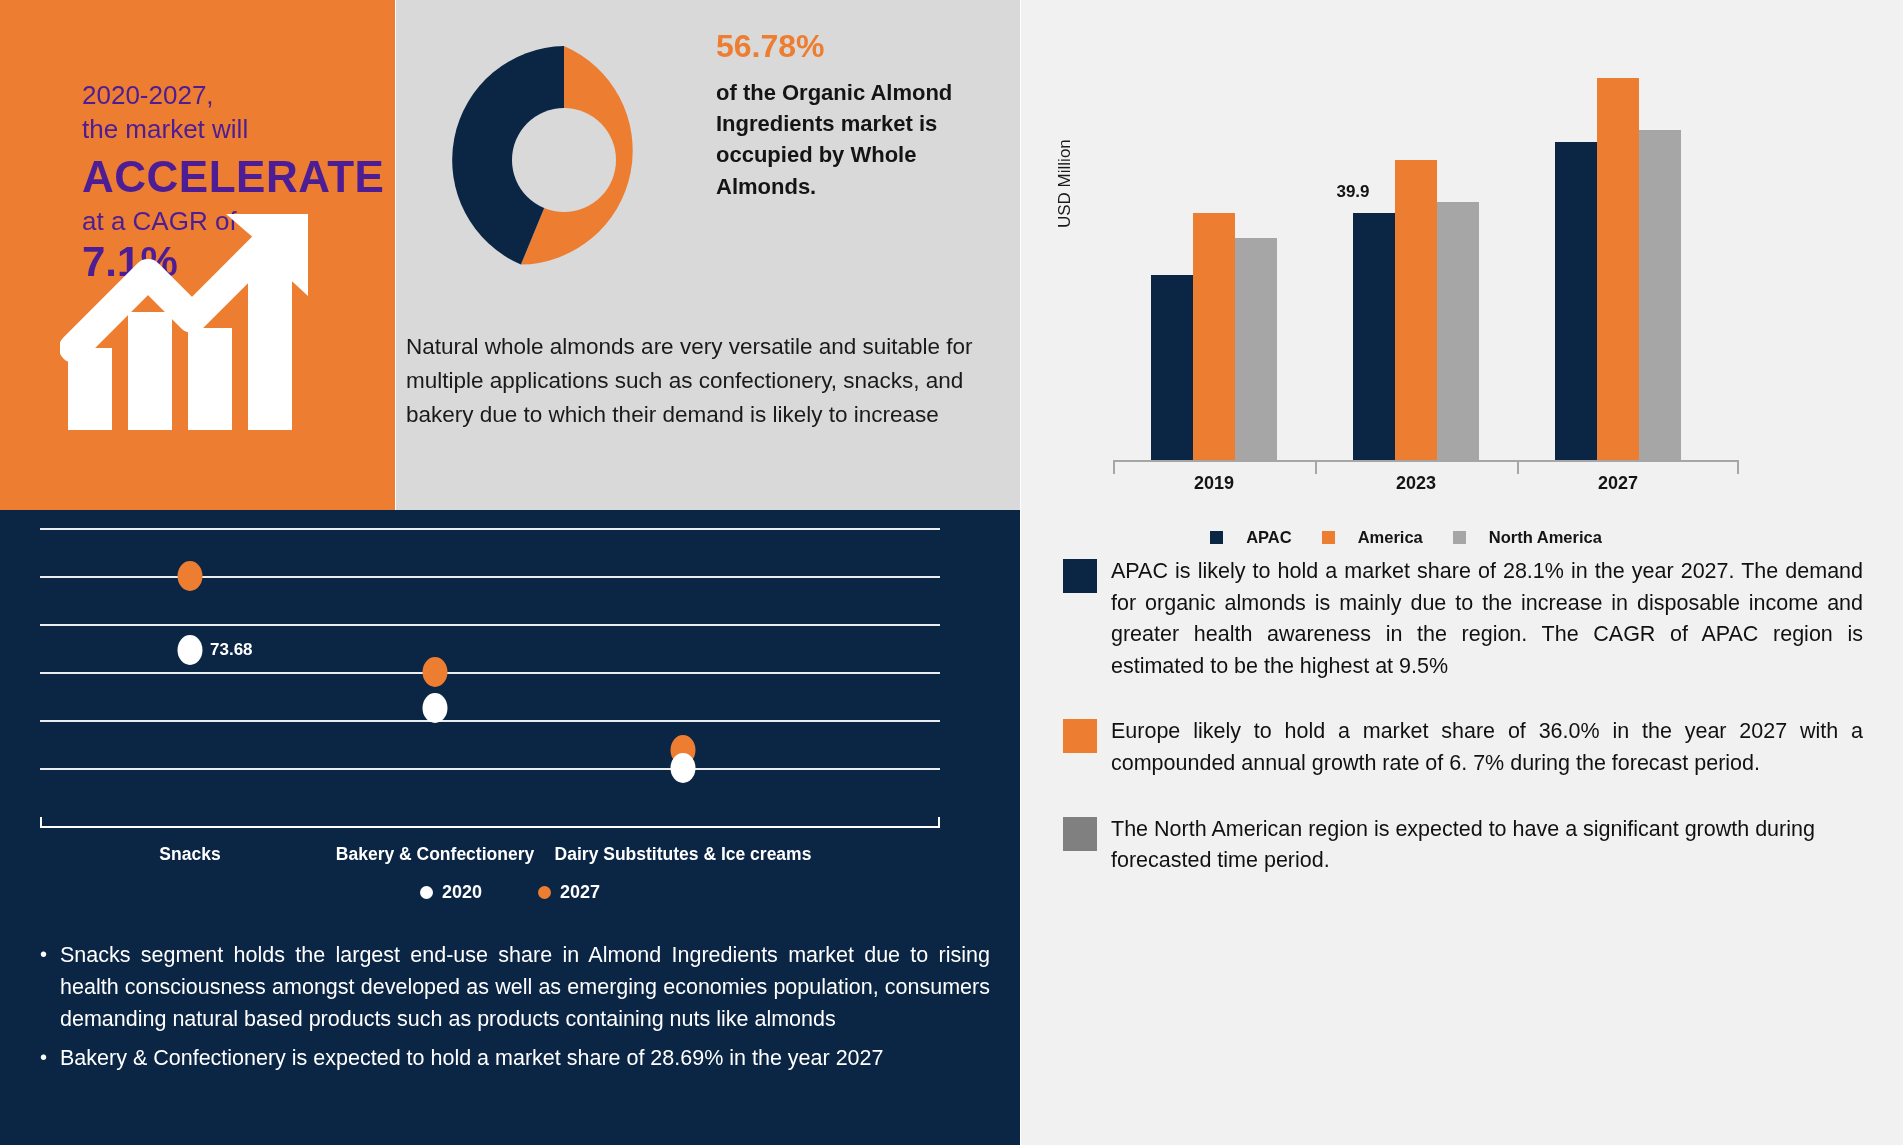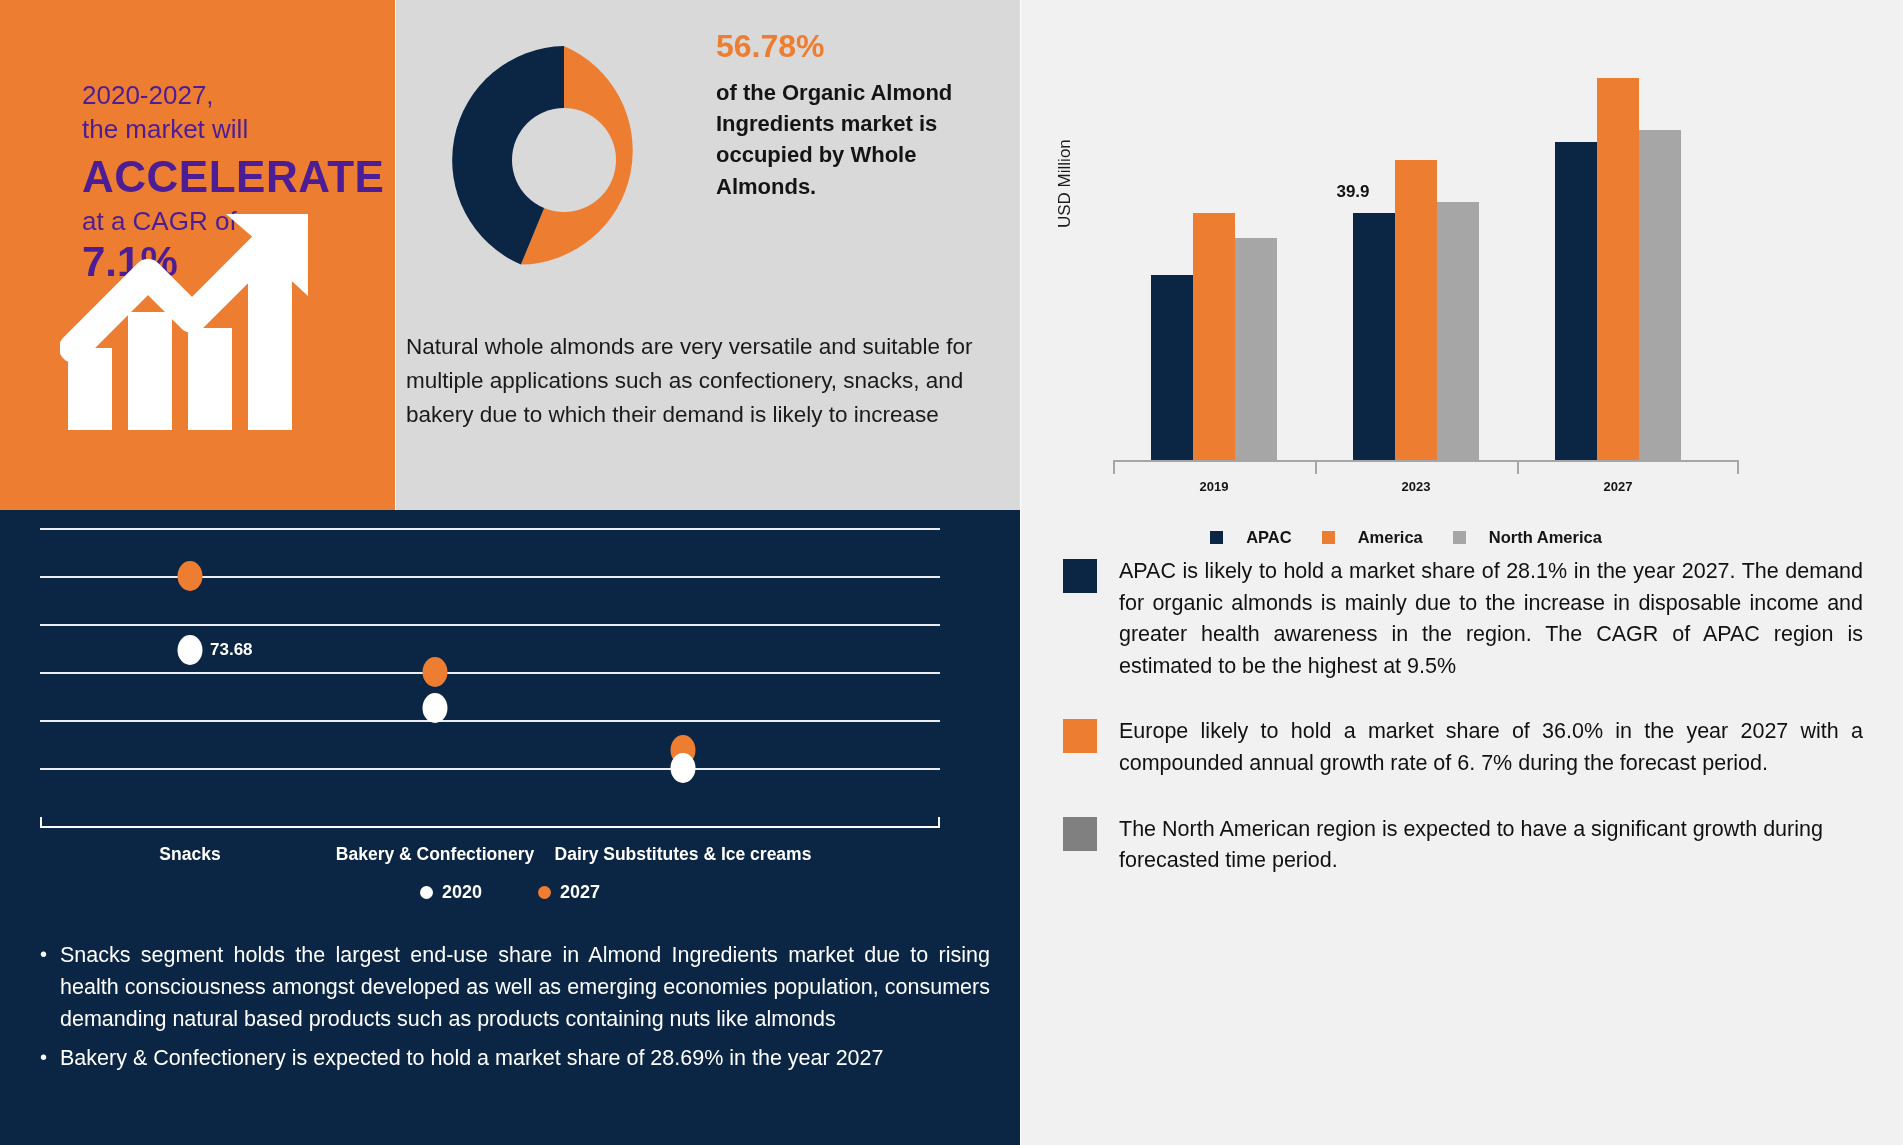--- a/index.html
+++ b/index.html
@@ -103,33 +103,33 @@
   .bargroup { position: absolute; bottom: 32px; display: flex; align-items: flex-end; gap: 0; }
   .bar { width: 42px; }
   .bar.apac { background: #0b2545; }
   .bar.eu   { background: #ed7d31; }
   .bar.na   { background: #a6a6a6; }
   .bar-dlabel {
     position: absolute; font-size: 17px; font-weight: 700; color: #141414;
     transform: translateX(-50%); white-space: nowrap;
   }
   .xcat {
-    position: absolute; bottom: -2px; font-size: 13px; font-weight: 700; color: #141414;
+    position: absolute; bottom: -2px; font-size: 18px; font-weight: 700; color: #141414;
     transform: translateX(-50%);
   }
   .bar-legend {
     position: absolute; left: 0; top: 448px; width: 690px;
     display: flex; justify-content: center; gap: 30px; align-items: center;
   }
   .blg { display: flex; align-items: center; gap: 23px; }
   .blg-sw { width: 13px; height: 13px; }
   .blg-t { font-size: 16.5px; font-weight: 700; color: #141414; }
 
   .notes { position: absolute; left: 42px; top: 556px; width: 800px; }
-  .note { display: flex; gap: 22px; margin-bottom: 34px; }
+  .note { display: flex; gap: 14px; margin-bottom: 34px; }
   .note-sw { flex: 0 0 auto; width: 34px; height: 34px; margin-top: 3px; }
   .note-t {
     flex: 1 1 auto; font-size: 21.5px; line-height: 1.47; color: #111111;
     text-align: justify;
   }
   .note.last .note-t { text-align: left; }
 </style>
 </head>
 <body>
 

